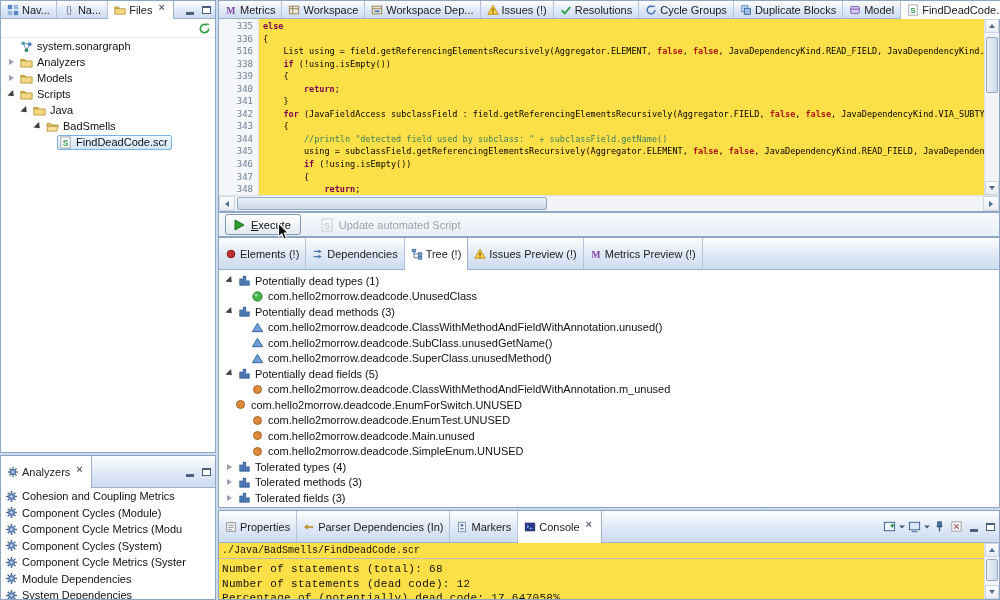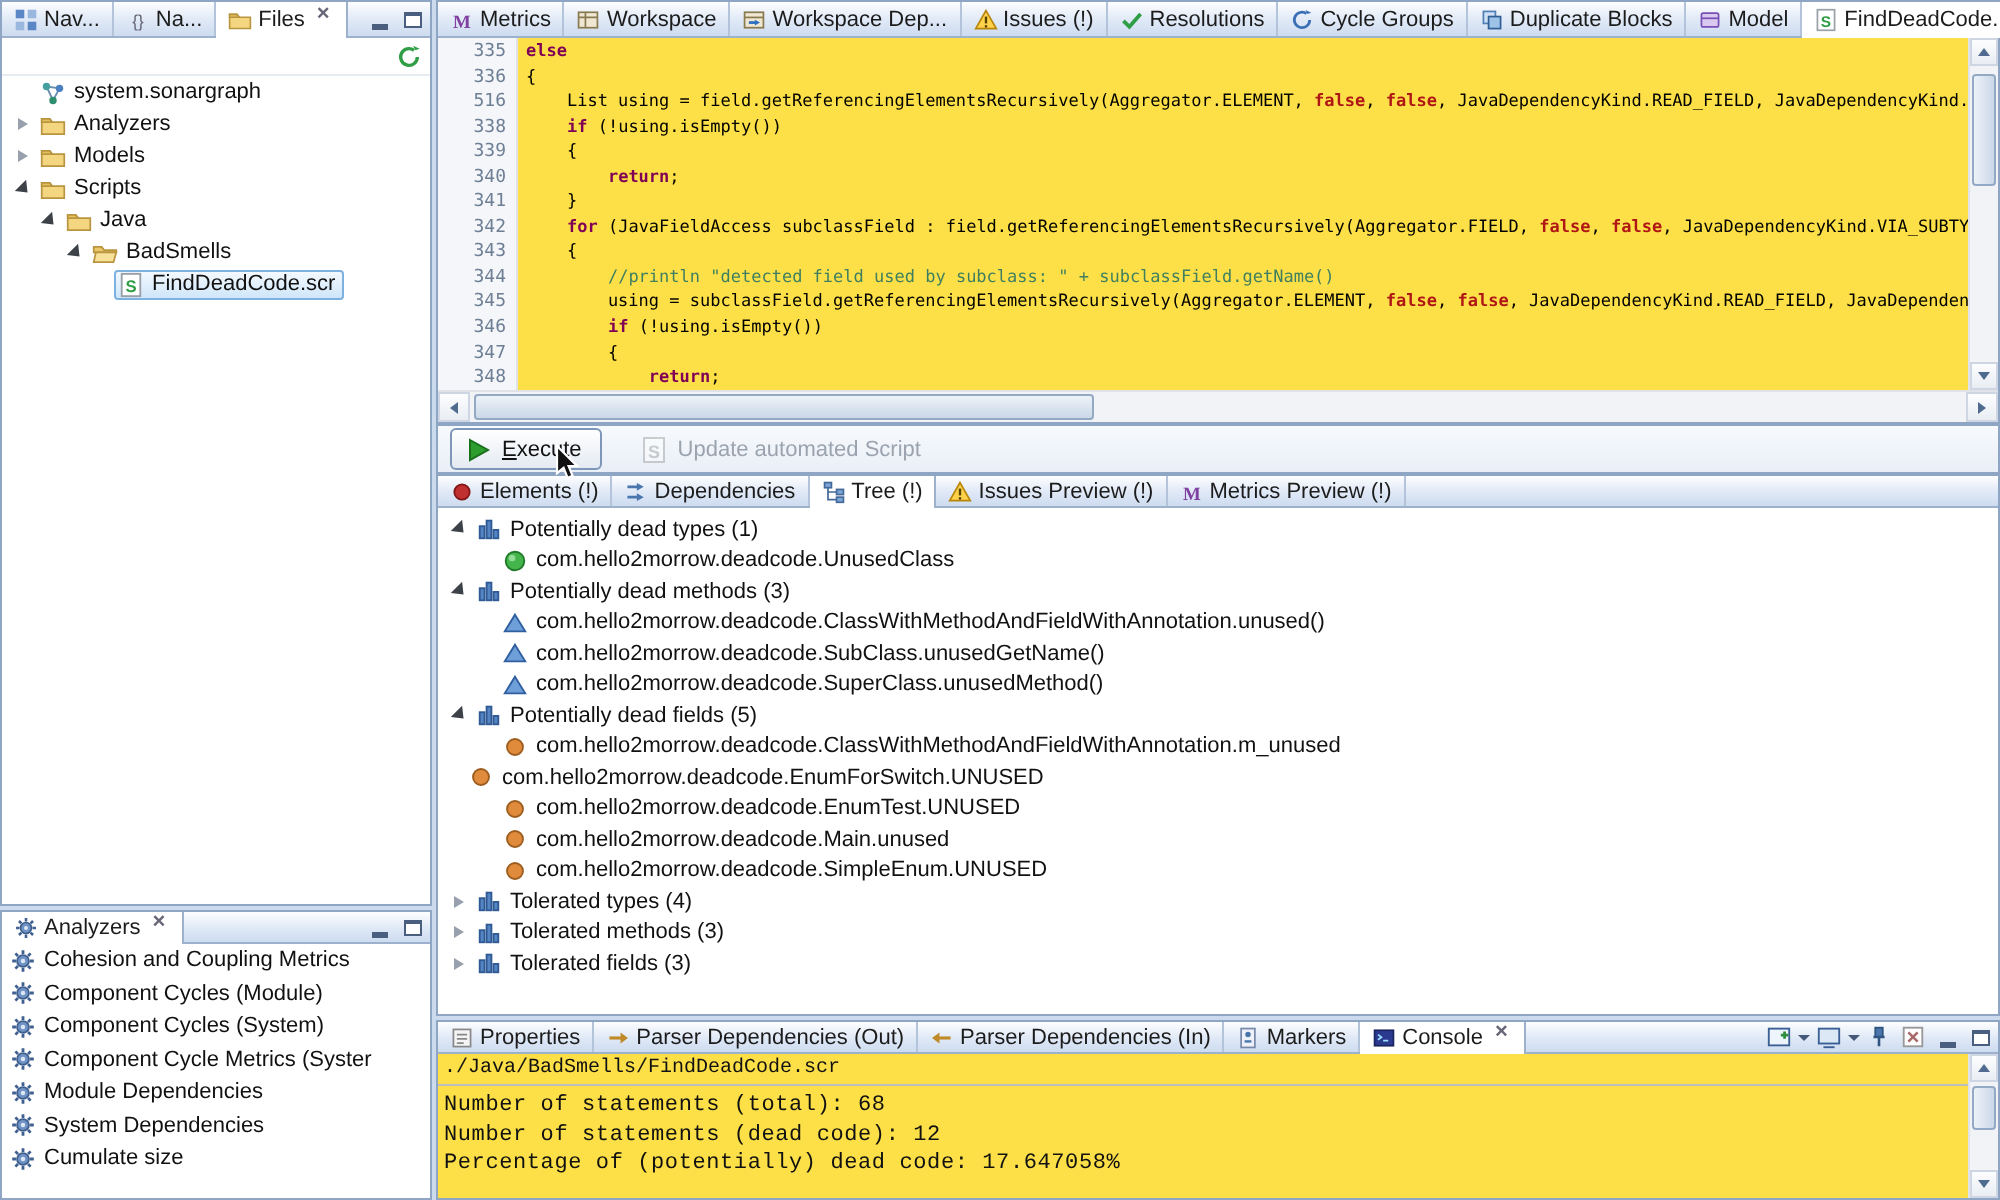--- a/index.html
+++ b/index.html
@@ -1,19 +1,19 @@
 <!DOCTYPE html>
 <html><head>
 <meta charset="utf-8">
 <style>
 *{box-sizing:border-box;margin:0;padding:0;}
 html,body{width:1000px;height:600px;}
 body{position:relative;overflow:hidden;background:#ccdaee;font-family:"Liberation Sans",sans-serif;font-size:11px;color:#111;}
 .panel{position:absolute;display:flex;flex-direction:column;border:1px solid #8fa5c4;background:#fde047;}
-.tabbar{flex:none;height:16px;display:flex;align-items:stretch;background:linear-gradient(#fdfeff,#dfe8f6 55%,#cddcf0);border-bottom:1px solid #9db1cd;}
+.tabbar{flex:none;height:32px;display:flex;align-items:stretch;background:linear-gradient(#fdfeff,#dfe8f6 55%,#cddcf0);border-bottom:1px solid #9db1cd;}
 .tabbar.slim{height:18px;}
 .tabs{display:flex;}
 .tab{display:flex;align-items:center;gap:3px;padding:0 6px;border-right:1px solid #b3c3da;white-space:nowrap;color:#1c1c1c;}
 .tab .icon{width:12px;height:12px;}
 .tab.active{background:#fff;margin-bottom:-1px;padding-bottom:1px;border-right:1px solid #9db1cd;}
 .tb-spacer{flex:1;}
 .wbtn{width:17px;display:flex;align-items:center;justify-content:center;cursor:default;}
 .glyph-min{width:8px;height:3px;background:#4a5f80;margin-top:7px;}
 .glyph-max{width:9px;height:8px;border:1px solid #4a5f80;border-top:2px solid #4a5f80;background:#fff;}
 .tclose{width:10px;height:11px;position:relative;margin-left:2px;}
@@ -272,20 +272,32 @@
           <span class="icon" style="width:13px;height:13px;">
             <svg viewBox="0 0 14 14">
               <g stroke="#3f5f8f" stroke-width="1.5">
                 <path d="M7 1.2v2M7 10.8v2M1.2 7h2M10.8 7h2M2.9 2.9l1.4 1.4M9.7 9.7l1.4 1.4M11.1 2.9L9.7 4.3M4.3 9.7l-1.4 1.4"></path>
               </g>
               <circle cx="7" cy="7" r="3.2" fill="#6f93c4" stroke="#3f5f8f"></circle>
               <circle cx="7" cy="7" r="1.2" fill="#dce6f4"></circle>
             </svg>
           </span>
           <span class="tlabel">Component Cycles (Module)</span>
+        </div>
+        <div class="lrow">
+          <span class="icon" style="width:13px;height:13px;">
+            <svg viewBox="0 0 14 14">
+              <g stroke="#3f5f8f" stroke-width="1.5">
+                <path d="M7 1.2v2M7 10.8v2M1.2 7h2M10.8 7h2M2.9 2.9l1.4 1.4M9.7 9.7l1.4 1.4M11.1 2.9L9.7 4.3M4.3 9.7l-1.4 1.4"></path>
+              </g>
+              <circle cx="7" cy="7" r="3.2" fill="#6f93c4" stroke="#3f5f8f"></circle>
+              <circle cx="7" cy="7" r="1.2" fill="#dce6f4"></circle>
+            </svg>
+          </span>
+          <span class="tlabel">Component Cycle Metrics (Modu</span>
         </div>
         <div class="lrow">
           <span class="icon" style="width:13px;height:13px;">
             <svg viewBox="0 0 14 14">
               <g stroke="#3f5f8f" stroke-width="1.5">
                 <path d="M7 1.2v2M7 10.8v2M1.2 7h2M10.8 7h2M2.9 2.9l1.4 1.4M9.7 9.7l1.4 1.4M11.1 2.9L9.7 4.3M4.3 9.7l-1.4 1.4"></path>
               </g>
               <circle cx="7" cy="7" r="3.2" fill="#6f93c4" stroke="#3f5f8f"></circle>
               <circle cx="7" cy="7" r="1.2" fill="#dce6f4"></circle>
             </svg>
@@ -749,29 +761,20 @@
               <svg viewBox="0 0 14 14">
                 <rect x="2" y="2" width="10" height="10" fill="#f4f4f4" stroke="#888"></rect>
                 <path d="M4 5h6M4 7.5h6M4 10h4" stroke="#888"></path>
               </svg>
             </span>
             <span class="tlbl">Properties</span>
           </div>
           <div class="tab">
             <span class="icon" style="width:12px;height:12px;">
               <svg viewBox="0 0 14 14">
-                <path d="M2 7h7" stroke="#c08a28" stroke-width="1.8"></path>
-                <path d="M8.5 3.8L12.8 7l-4.3 3.2z" fill="#c08a28"></path>
-              </svg>
-            </span>
-            <span class="tlbl">Parser Dependencies (Out)</span>
-          </div>
-          <div class="tab">
-            <span class="icon" style="width:12px;height:12px;">
-              <svg viewBox="0 0 14 14">
                 <path d="M12 7H5" stroke="#c08a28" stroke-width="1.8"></path>
                 <path d="M5.5 3.8L1.2 7l4.3 3.2z" fill="#c08a28"></path>
               </svg>
             </span>
             <span class="tlbl">Parser Dependencies (In)</span>
           </div>
           <div class="tab">
             <span class="icon" style="width:12px;height:12px;">
               <svg viewBox="0 0 14 14">
                 <rect x="3" y="1.5" width="8" height="11" fill="#eef2f8" stroke="#7789aa"></rect>

